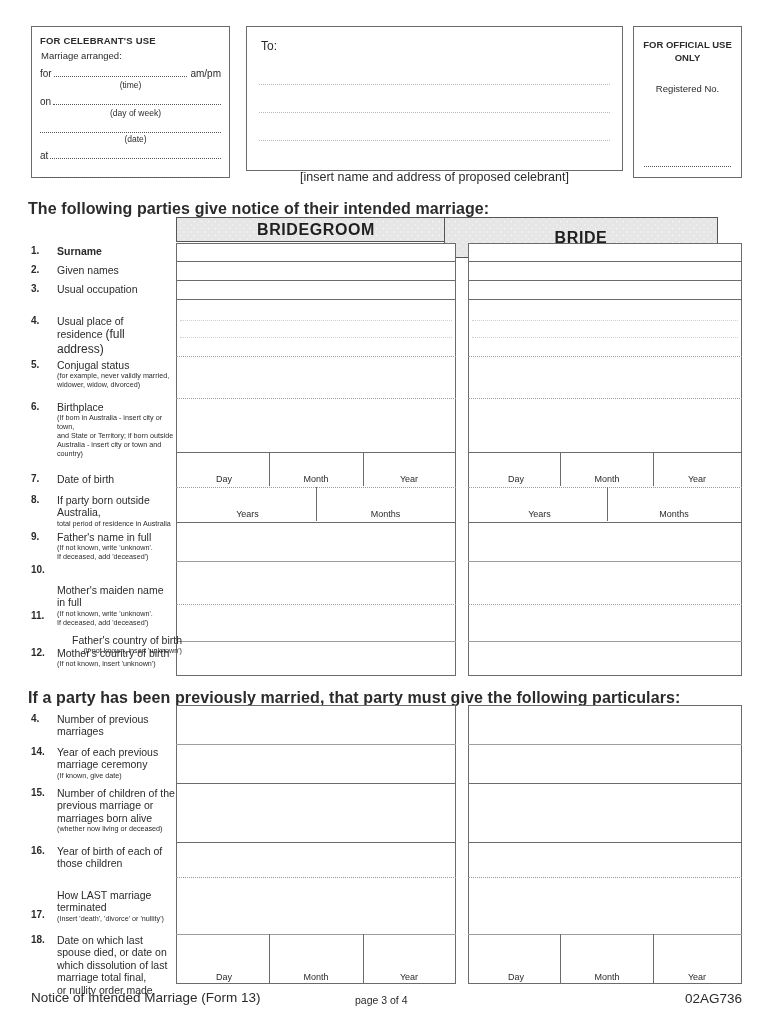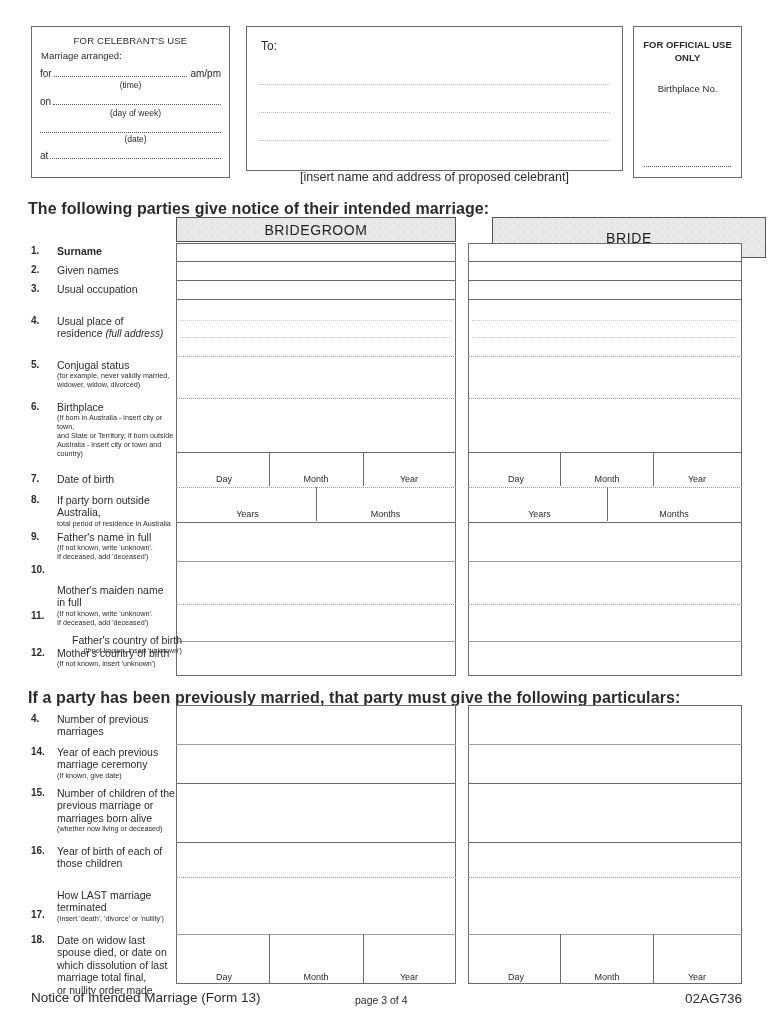--- a/index.html
+++ b/index.html
@@ -14,21 +14,21 @@
   }
 
   
   .top-area { position: absolute; left: 0; top: 0; width: 770px; height: 192px; }
 
   .box { position: absolute; border: 1.5px solid #6b6b6b; background: #fff; }
 
   
   #celebrant-box { left: 31px; top: 26px; width: 199px; height: 152px; padding: 6px 8px 0 8px; }
   .celebrant-title {
-    text-align: center; font-weight: normal; font-size: 9.5px; letter-spacing: .2px;
+    font-weight: bold; font-size: 9.5px; letter-spacing: .2px;
     margin: 2px 0 4px 0;
   }
   .celebrant-sub { font-size: 9.5px; margin: 0 0 7px 1px; }
   .cl-line { display: flex; align-items: baseline; font-size: 10px; margin-bottom: 0px; }
   .cl-line .lead { margin-right: 2px; }
   .cl-line .tail { margin-left: 3px; }
   .dots {
     flex: 1 1 auto;
     border-bottom: 1.2px dotted #555;
     height: 9px;
@@ -57,36 +57,36 @@
     position: absolute; font-weight: bold; font-size: 16px; letter-spacing: .1px;
   }
   #heading-main { left: 28px; top: 200px; }
   #heading-prev { left: 28px; top: 689px; }
 
   
   .grid { position: absolute; }
   .lbl-num { position: absolute; font-weight: bold; font-size: 10px; }
   .lbl-txt { position: absolute; font-size: 10.5px; line-height: 1.18; }
   .lbl-txt .tiny { font-size: 7.2px; line-height: 1.25; display: block; }
-  .lbl-txt .tinyin { font-size: 10px; font-style: italic; }
+  .lbl-txt .tinyin { font-size: 12px; }
 
   .col {
     position: absolute; border: 1.3px solid #6b6b6b; background: #fff;
   }
   .hdr {
     position: absolute;
     border: 1.6px solid #555;
     background-color: #e6e6e6;
     background-image:
       radial-gradient(#ffffff 0.8px, transparent 0.9px),
       radial-gradient(#ffffff 0.8px, transparent 0.9px);
     background-size: 7px 7px, 7px 7px;
     background-position: 0 0, 3.5px 3.5px;
     display: flex; align-items: center; justify-content: center;
-    font-weight: normal; font-size: 14px; letter-spacing: .6px; color: #1f1f1f;
+    font-weight: bold; font-size: 16px; letter-spacing: .6px; color: #1f1f1f;
   }
   .hline { position: absolute; border-top: 1.3px solid #6b6b6b; }
   .hline.dotted { border-top: 1.3px dotted #9a9a9a; }
   .hline.light { border-top: 1.3px solid #9d9d9d; }
   .vline { position: absolute; border-left: 1.1px solid #6b6b6b; }
   .faint { position: absolute; border-top: 1px dotted #cfcfcf; }
   .cellcap { position: absolute; font-size: 9px; text-align: center; }
 
   
   #footer { position: absolute; left: 0; top: 990px; width: 770px; height: 34px; padding-left: 12px; }
@@ -134,32 +134,32 @@
     <div class="to-label">To:</div>
     <div class="to-dotrow"></div>
     <div class="to-dotrow"></div>
     <div class="to-dotrow"></div>
   </div>
   <div class="to-caption">[insert name and address of proposed celebrant]</div>
 
   <div class="box" id="official-box">
     <div class="off-title">FOR OFFICIAL USE</div>
     <div class="off-title">ONLY</div>
-    <div class="off-reg">Birthplace No.</div>
+    <div class="off-reg">Registered No.</div>
     <div class="off-dots"></div>
   </div>
 </div>
 
 <div class="section-heading" id="heading-main">The following parties give notice of their intended marriage:</div>
 <div class="section-heading" id="heading-prev">If a party has been previously married, that party must give the following particulars:</div>
 
 <div class="grid">
 
   <div class="hdr" style="left:176px; top:217px; width:280px; height:25px;">BRIDEGROOM</div>
-  <div class="hdr" style="left:492px; top:217px; width:274px; height:41px;">BRIDE</div>
+  <div class="hdr" style="left:444px; top:217px; width:274px; height:41px;">BRIDE</div>
 
   <div class="col" style="left:176px; top:243px; width:280px; height:433px;"></div>
   <div class="col" style="left:468px; top:243px; width:274px; height:433px;"></div>
 
   <div class="hline" style="left:176px; top:261px; width:280px;"></div>
   <div class="hline" style="left:468px; top:261px; width:274px;"></div>
 
   <div class="hline" style="left:176px; top:280px; width:280px;"></div>
   <div class="hline" style="left:468px; top:280px; width:274px;"></div>
 
@@ -333,21 +333,21 @@
   </div>
 
   <div class="lbl-num" style="left:31px; top:889px;margin-top:20px;">17.</div>
   <div class="lbl-txt" style="left:57px; top:889px; width:124px;">
     <span>How LAST marriage</span><br><span>terminated</span>
     <span class="tiny">(Insert 'death', 'divorce' or 'nullity')</span>
   </div>
 
   <div class="lbl-num" style="left:31px; top:934px;">18.</div>
   <div class="lbl-txt" style="left:57px; top:934px; width:122px;">
-    <span>Date on widow last</span><br><span>spouse died, or date on</span><br><span>which dissolution of last</span><br><span>marriage total final,</span><br><span>or nullity order made</span>
+    <span>Date on which last</span><br><span>spouse died, or date on</span><br><span>which dissolution of last</span><br><span>marriage total final,</span><br><span>or nullity order made</span>
   </div>
 </div>
 
 <div id="footer">
   <div class="f-left">Notice of Intended Marriage (Form 13)</div>
   <div class="f-mid">page 3 of 4</div>
   <div class="f-right">02AG736</div>
 </div>
 
 </body></html>

